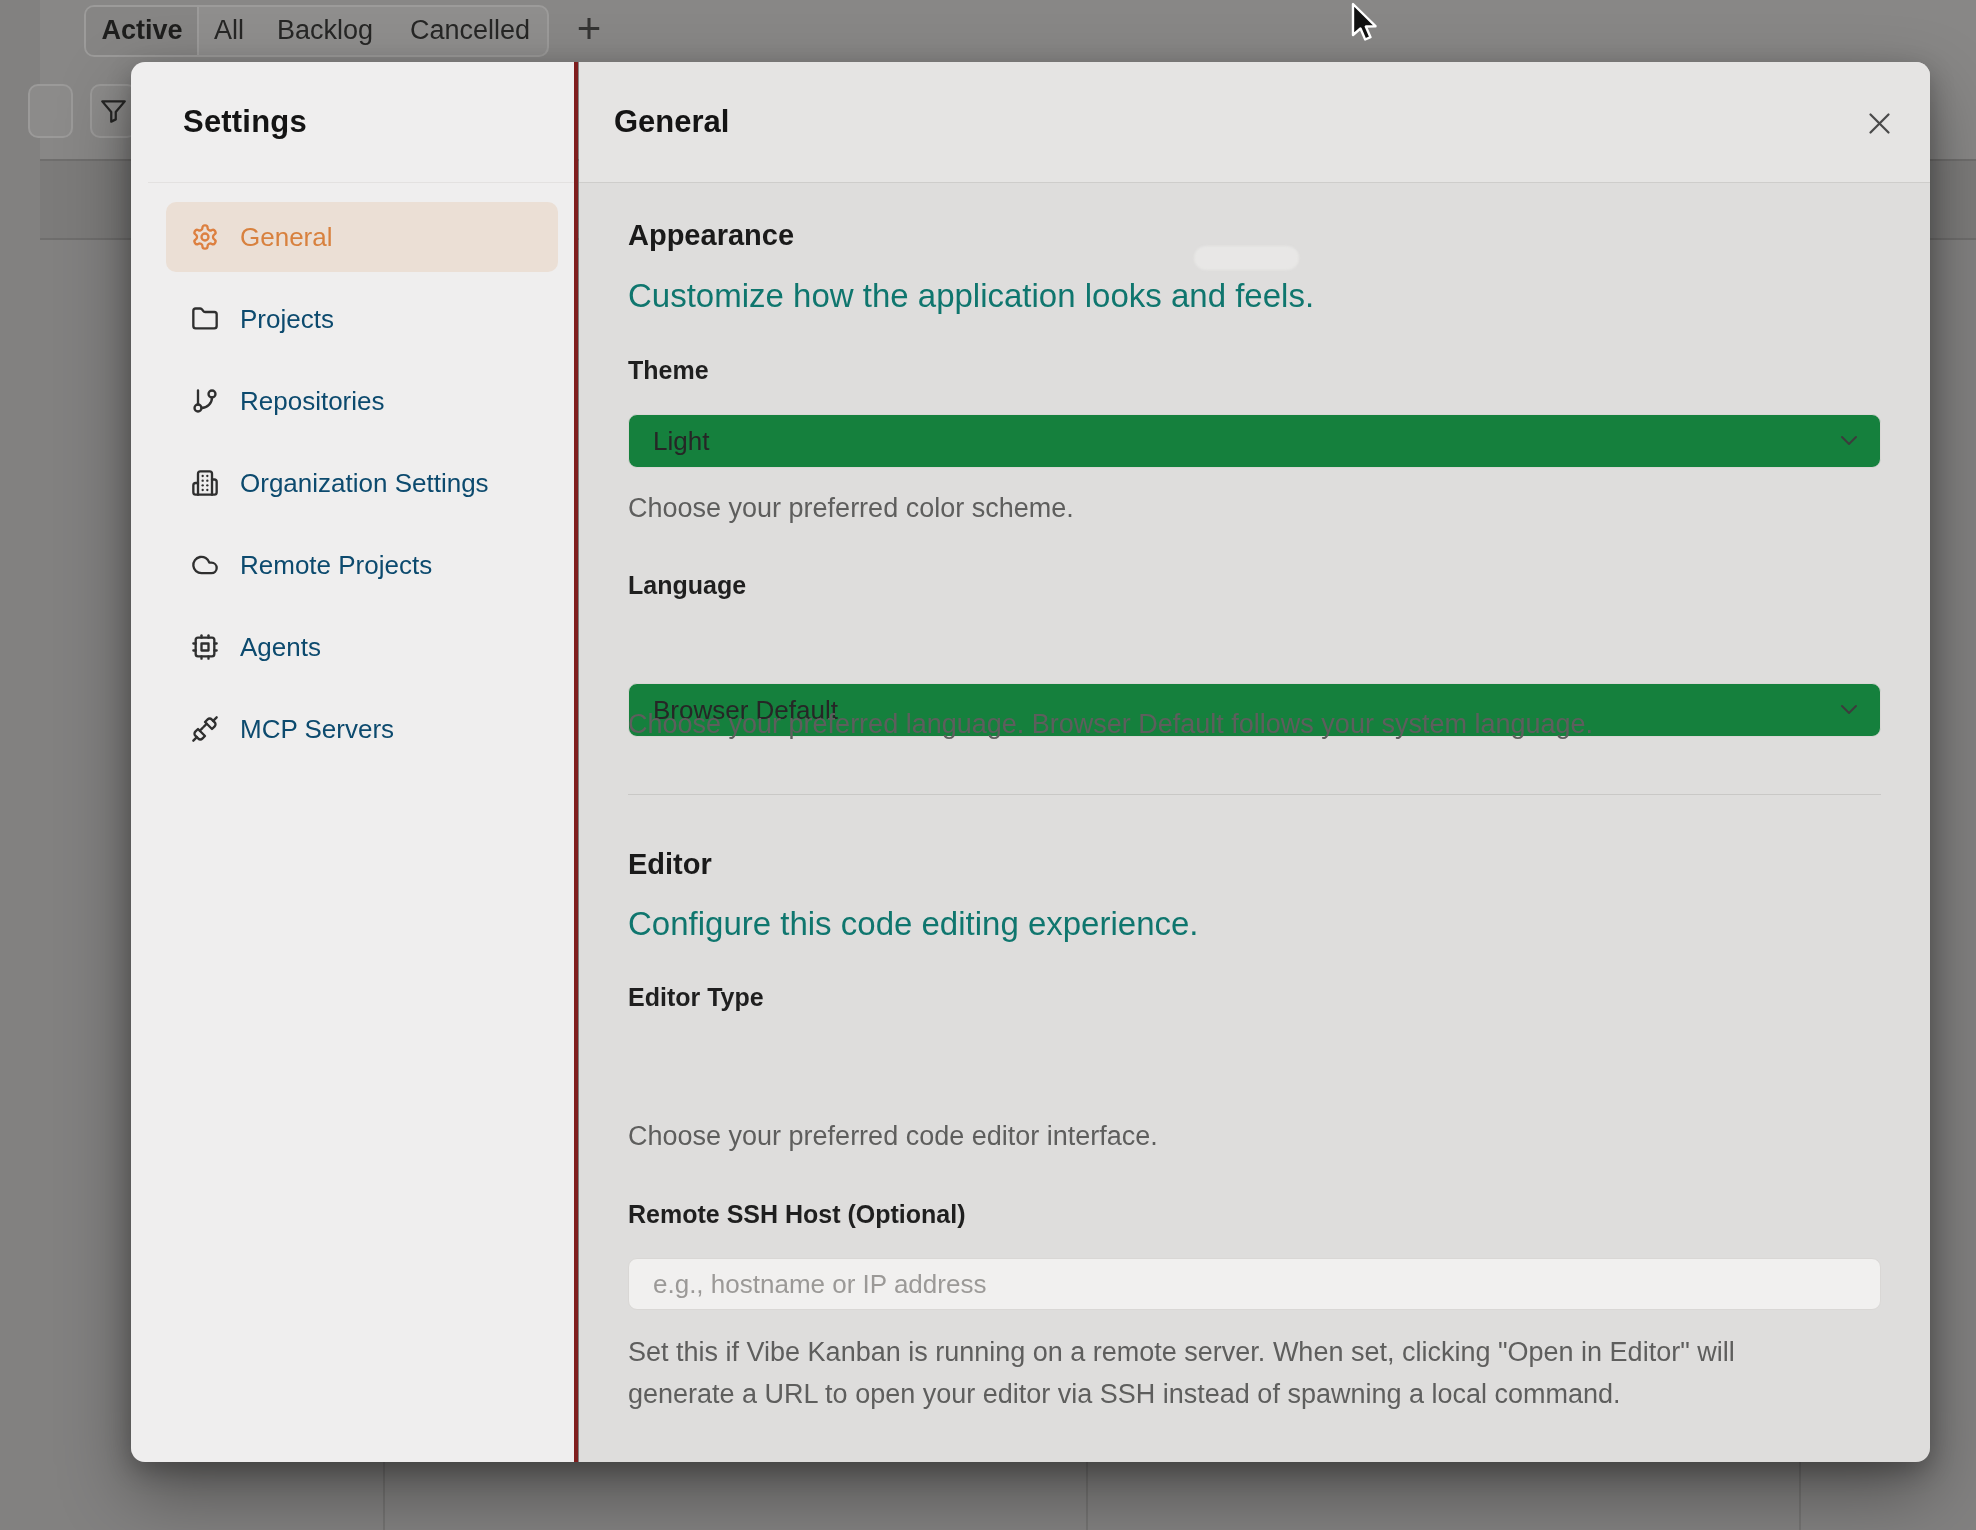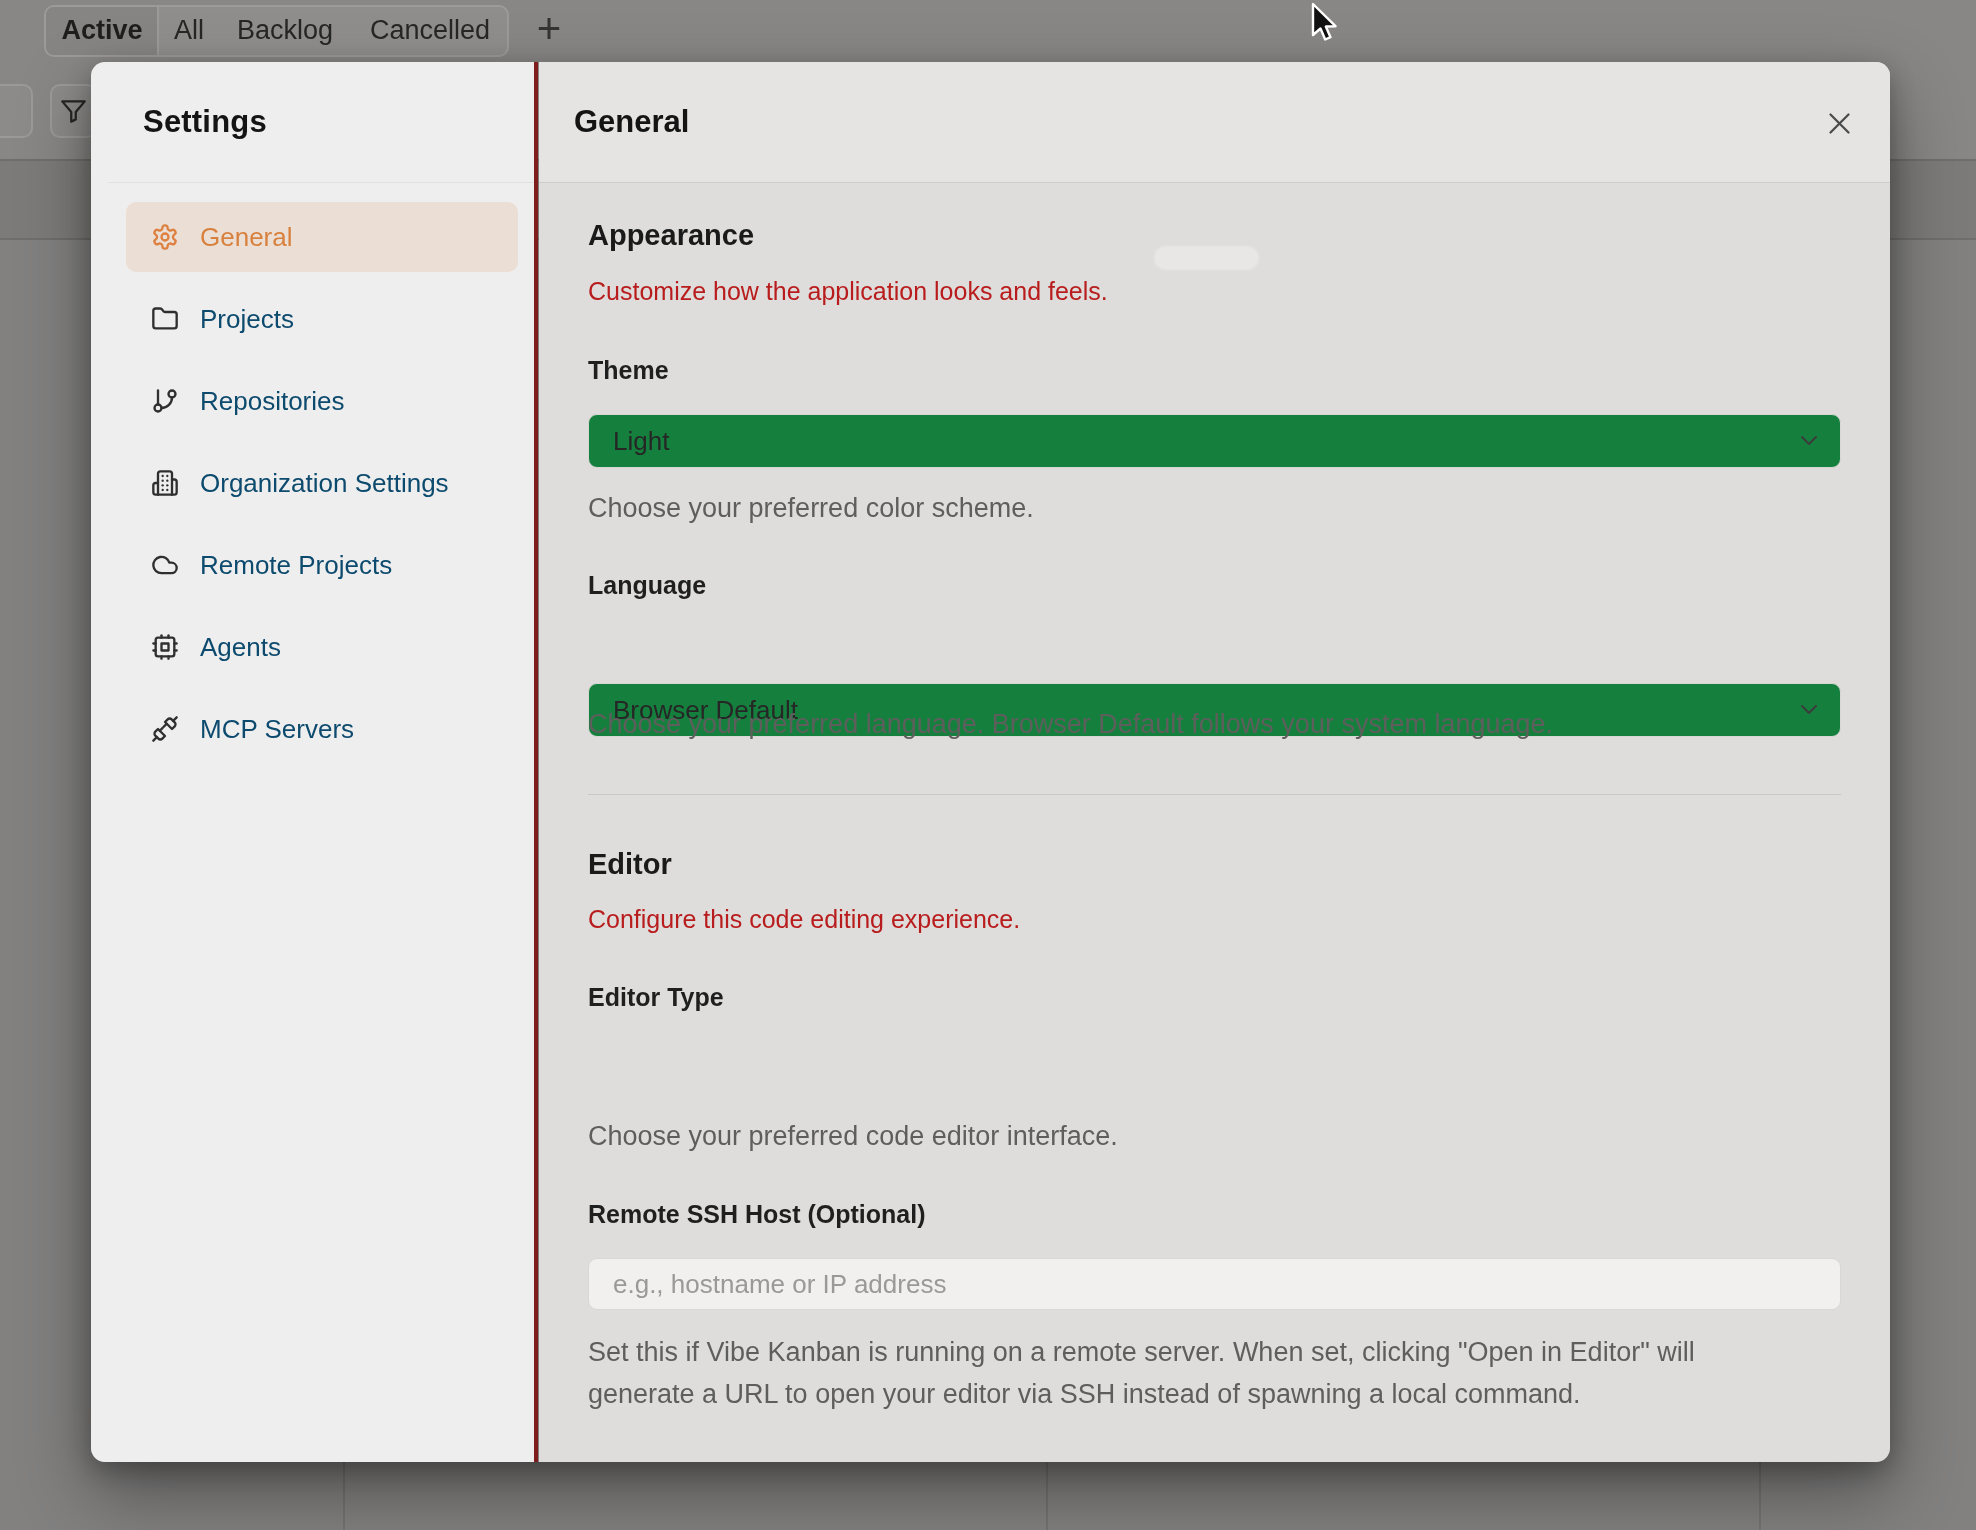--- a/index.html
+++ b/index.html
@@ -3,21 +3,21 @@
 <meta charset="utf-8">
 <style>
   * { margin: 0; padding: 0; box-sizing: border-box; }
   html, body { width: 1976px; height: 1530px; overflow: hidden; }
   body {
     font-family: "Liberation Sans", "DejaVu Sans", sans-serif;
     background: #828180;
     position: relative;
     -webkit-font-smoothing: antialiased;
   }
-  .stage { position: absolute; inset: 0; width: 1676px; height: 1530px; }
+  .stage { position: absolute; inset: 0; width: 1676px; height: 1530px; margin-left: 40px; }
 
   
   .bd-toolbar-strip { position: absolute; left: 0; top: 0; width: 1976px; height: 159px; background: #888786; }
   .bd-colhead-band { position: absolute; left: 0; top: 159px; width: 1976px; height: 81px; background: #7c7b7a;
                      border-top: 2px solid #6f6e6d; border-bottom: 2px solid #6f6e6d; }
   .bd-vline { position: absolute; top: 240px; bottom: 0; width: 2px; background: #747372; }
   .bd-vline.v1 { left: 343px; } .bd-vline.v2 { left: 1046px; } .bd-vline.v3 { left: 1759px; }
 
   .tabbar { position: absolute; left: 44px; top: 5px; width: 465px; height: 52px;
             border: 2px solid #9c9b9a; border-radius: 10px; background: #8f8e8d; }
@@ -60,21 +60,21 @@
   .panel-title { font-size: 31px; font-weight: 700; color: #141414; }
   .ghost-pill { position: absolute; left: 615px; top: 63px; width: 105px; height: 24px;
                 border-radius: 12px; background: rgba(244,243,242,.45); filter: blur(1px); }
   .close-btn { position: absolute; right: 30px; top: 40px; width: 42px; height: 42px;
                display: flex; align-items: center; justify-content: center; border: none; background: transparent; cursor: default; }
   .close-btn svg { width: 27px; height: 27px; stroke: #4a4a4a; }
 
   .panel-body { position: absolute; left: 0; top: 121px; right: 0; bottom: 0; }
   .pb-el { position: absolute; left: 49px; width: 1253px; }
   .sec-heading { font-size: 29px; font-weight: 700; color: #1a1a1a; }
-  .sec-desc { font-size: 25px; color: #b91c1c; }
+  .sec-desc { font-size: 33px; color: #0f766e; }
   .fld-label { font-size: 25px; font-weight: 700; color: #1f1f1f; }
   .fld-help { font-size: 27px; color: #5e5e5d; }
   .select { height: 54px; background: #15803d; border: 1px solid #d9d7d5; border-radius: 9px;
             display: flex; align-items: center; padding: 0 24px; position: relative; cursor: default; }
   .select .val { font-size: 26px; color: #262626; }
   .select .chev { position: absolute; right: 22px; top: 50%; transform: translateY(-50%); display: flex; }
   .select .chev svg { width: 18px; height: 12px; stroke: #3c3c3c; }
   .txt-input { width: 1253px; height: 52px; background: #f1f0ef; border: 1px solid #d9d7d5; border-radius: 9px;
                padding: 0 24px; font-size: 26px; color: #262626; font-family: inherit; outline: none; }
   .txt-input::placeholder { color: #9b9997; }

